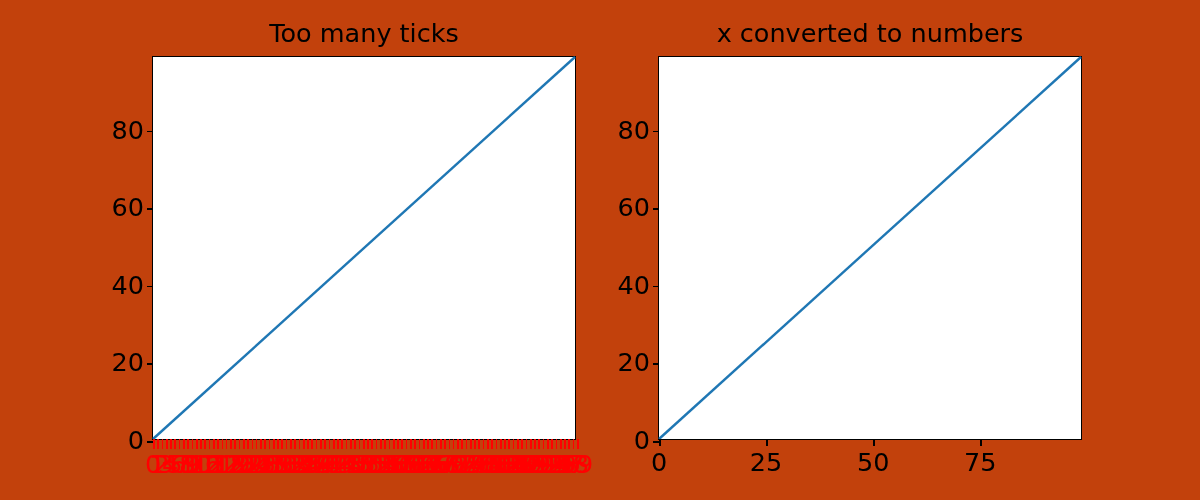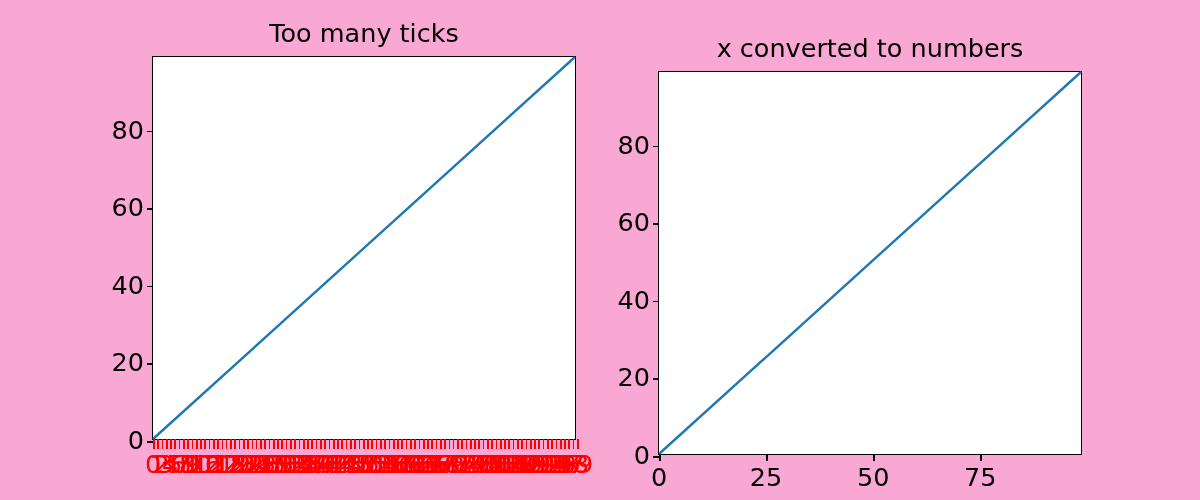--- a/index.html
+++ b/index.html
@@ -10,21 +10,21 @@
   body {
     width: 1200px;
     height: 500px;
     font-family: "DejaVu Sans", sans-serif;
     overflow: hidden;
   }
   #figure {
     position: relative;
     width: 1200px;
     height: 500px;
-    background: #f9a8d4;
+    background: #c2410c;
   }
   .axes {
     position: absolute;
     box-sizing: border-box;
     border: 1.6px solid #000000;
     background: #ffffff;
   }
   .axes-title {
     position: absolute;
     left: 0;
@@ -541,21 +541,21 @@
           <div class="xtick-red"></div>
           <div class="xticklabel-red">98</div>
         </div>
         <div class="tickwrapx" style="left: 424px;">
           <div class="xtick-red"></div>
           <div class="xticklabel-red">99</div>
         </div>
       </div>
   </div>
 
-  <div class="axes" id="axes-1" style="left: 658px; top: 56px; width: 424px; height: 384px; margin-top: 15px;">
+  <div class="axes" id="axes-1" style="left: 658px; top: 56px; width: 424px; height: 384px;">
     <div class="axes-title" id="title-1" style="top: -36px;">x converted to numbers</div>
 
     <svg class="plotline" id="svg-1" preserveAspectRatio="none" viewBox="0 0 424 384">
       <polyline id="poly-1" fill="none" stroke="#1f77b4" stroke-width="2.4" vector-effect="non-scaling-stroke" points="0.00,384.00 424.00,0.00"></polyline>
     </svg>
 
     <div id="yticks-1">
         <div class="ytickwrap" style="top: 384px;">
           <div class="ytick"></div>
           <div class="yticklabel">0</div>

